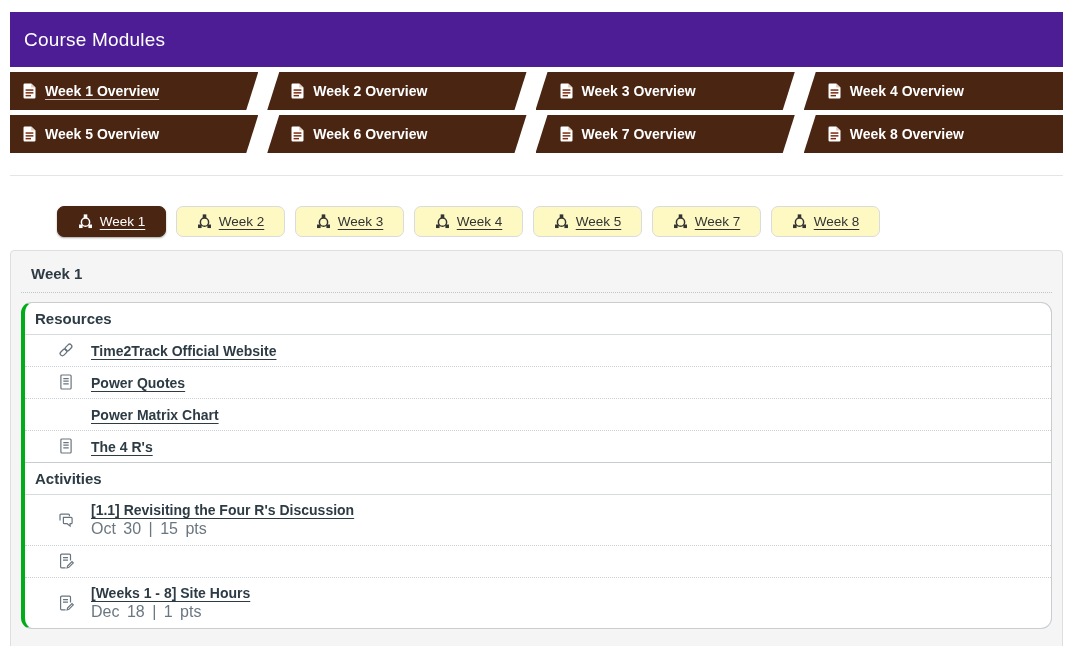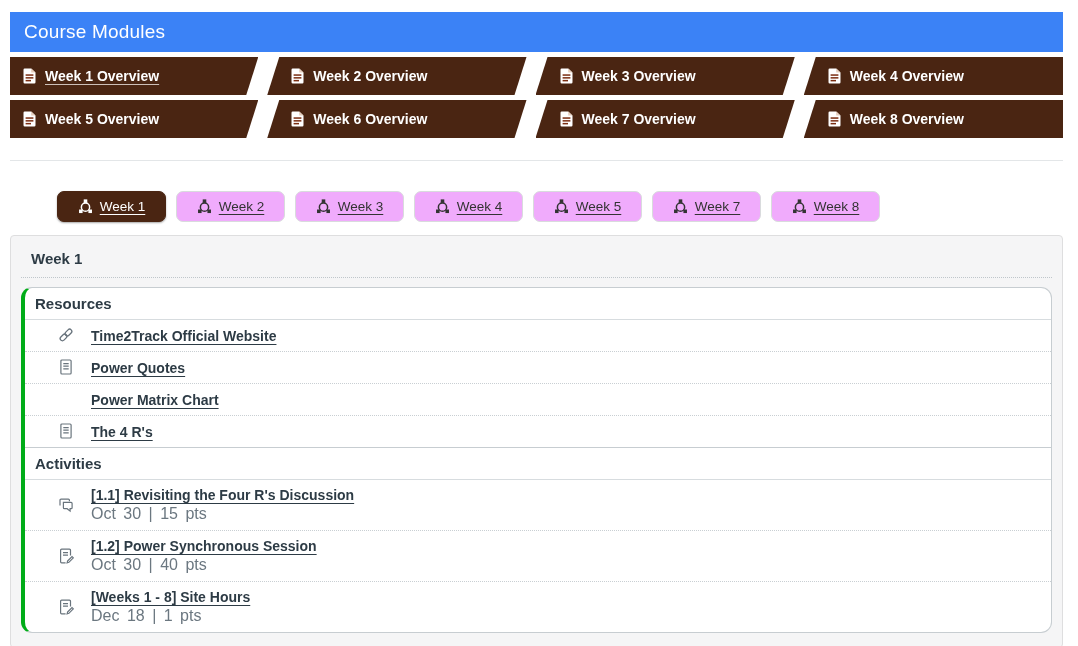--- a/index.html
+++ b/index.html
@@ -1,41 +1,41 @@
 <!DOCTYPE html>
 <html><head>
 <meta charset="utf-8">
 <style>
   * { margin:0; padding:0; box-sizing:border-box; }
   html,body { width:1078px; height:646px; background:#ffffff; overflow:hidden;
     font-family:"Liberation Sans", sans-serif; color:#2D3B45; }
   .container { margin:0 15px 0 10px; width:1053px; }
 
   
-  .banner { margin-top:12px; background:#3b82f6; color:#fff; height:40px;
+  .banner { margin-top:12px; background:#4c1d95; color:#fff; height:55px;
     display:flex; align-items:center; padding-left:14px; }
   .banner h1 { font-size:19px; font-weight:400; letter-spacing:.2px; }
 
   
   .ov-row { display:flex; gap:9px; margin-top:5px; }
   .ov-tab { flex:1; height:38px; background:#4A2512; color:#fff; display:flex;
     align-items:center; cursor:pointer; }
   .ov-tab.first { clip-path:polygon(0 0, 100% 0, calc(100% - 12px) 100%, 0 100%); padding-left:13px; }
   .ov-tab.mid   { clip-path:polygon(12px 0, 100% 0, calc(100% - 12px) 100%, 0 100%); padding-left:24px; }
   .ov-tab.last  { clip-path:polygon(12px 0, 100% 0, 100% 100%, 0 100%); padding-left:24px; }
   .ov-tab .doc { width:13px; height:16px; flex:0 0 auto; }
   .ov-tab .lbl { margin-left:9px; font-size:14px; font-weight:600; }
   .ov-tab.hovered .lbl { text-decoration:underline; text-decoration-color:#cdbfb8; text-underline-offset:3px; }
 
   .top-divider { border:none; border-top:1px solid #E3E6E8; margin-top:22px; }
 
   
   .wtab-row { display:flex; gap:10px; margin:30px 0 0 47px; }
   .wtab { width:109px; height:31px; border-radius:7px; border:1px solid #D9DBDD;
-    background:#f0abfc; color:#333; display:flex; align-items:center; justify-content:center;
+    background:#fef9c3; color:#333; display:flex; align-items:center; justify-content:center;
     font-size:13.5px; cursor:pointer; }
   .wtab .mod-icon { width:15px; height:15px; margin-right:7px; flex:0 0 auto; }
   .wtab .lbl { text-decoration:underline; text-underline-offset:3px; }
   .wtab.active { background:#4A2512; border-color:#4A2512; color:#fff;
     box-shadow:0 1px 2px rgba(0,0,0,.35); }
 
   
   .panel { margin-top:13px; background:#F5F5F6; border:1px solid #DEDEDF;
     border-radius:4px; padding:10px 10px 6px 10px; height:413px; }
   .panel-title { font-size:15px; font-weight:700; padding:4px 0 10px 10px; }
@@ -259,24 +259,20 @@
           <span class="item-meta">Oct 30 | 15 pts</span>
         </div>
       </div>
 
       <div class="row item-row">
         <span class="icon-cell">
           <svg viewBox="0 0 16 16">
               <use href="#assignment-icon-def"></use>
             </svg>
         </span>
-        <div class="item-main">
-          <a class="item-link">[1.2] Power Synchronous Session</a>
-          <span class="item-meta">Oct 30 | 40 pts</span>
-        </div>
       </div>
 
       <div class="row item-row">
         <span class="icon-cell">
           <svg viewBox="0 0 16 16">
               <use href="#assignment-icon-def"></use>
             </svg>
         </span>
         <div class="item-main">
           <a class="item-link">[Weeks 1 - 8] Site Hours</a>

